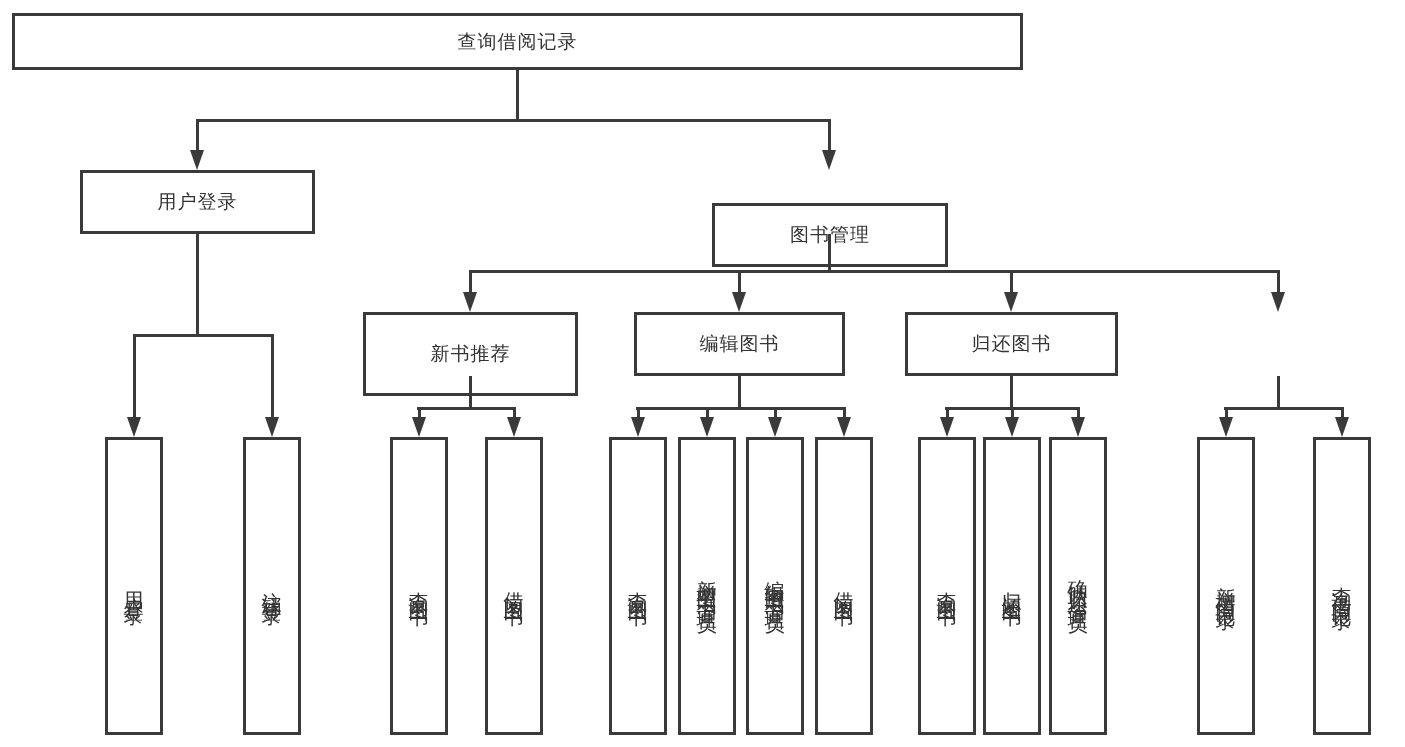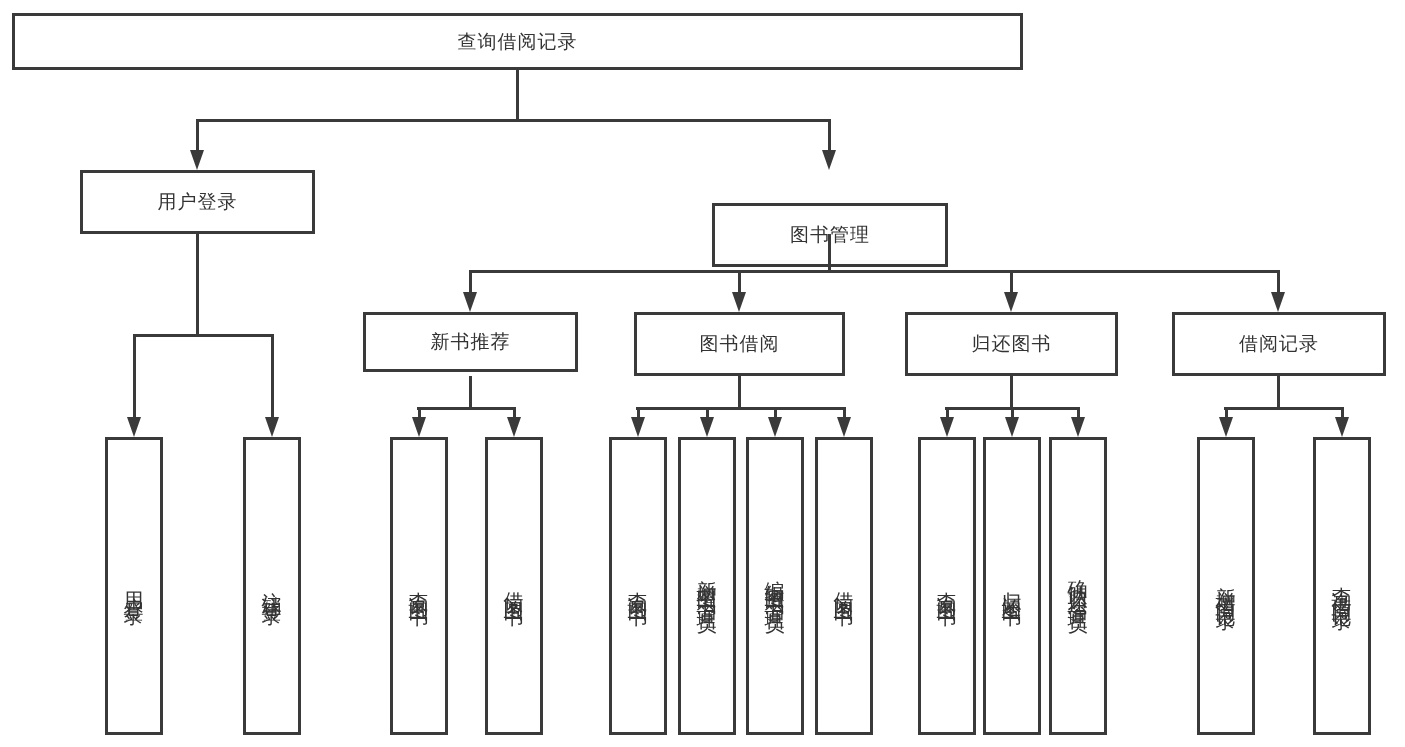--- a/index.html
+++ b/index.html
@@ -67,24 +67,23 @@
   <div class="hl" style="left:469px;top:270px;width:811px;"></div>
   <div class="vl" style="left:469px;top:270px;height:23px;"></div>
   <div class="vl" style="left:738px;top:270px;height:23px;"></div>
   <div class="vl" style="left:1010px;top:270px;height:23px;"></div>
   <div class="vl" style="left:1277px;top:270px;height:23px;"></div>
   <div class="arr" style="left:463px;top:292px;"></div>
   <div class="arr" style="left:732px;top:292px;"></div>
   <div class="arr" style="left:1004px;top:292px;"></div>
   <div class="arr" style="left:1271px;top:292px;"></div>
 
-  <div class="node" style="left:363px;top:312px;width:215px;height:60px;">新书推荐</div>
-  <div class="node" style="left:634px;top:312px;width:211px;height:64px;">图书借阅</div>
+  <div class="node" style="left:363px;top:312px;width:215px;height:84px;">新书推荐</div>
+  <div class="node" style="left:634px;top:312px;width:211px;height:64px;">编辑图书</div>
   <div class="node" style="left:905px;top:312px;width:213px;height:64px;">归还图书</div>
-  <div class="node" style="left:1172px;top:312px;width:214px;height:64px;">借阅记录</div>
 
   <div class="vl" style="left:469px;top:376px;height:31px;"></div>
   <div class="vl" style="left:738px;top:376px;height:31px;"></div>
   <div class="vl" style="left:1010px;top:376px;height:31px;"></div>
   <div class="vl" style="left:1277px;top:376px;height:31px;"></div>
 
   <div class="hl" style="left:417px;top:407px;width:99px;"></div>
   <div class="hl" style="left:636px;top:407px;width:209px;"></div>
   <div class="hl" style="left:945px;top:407px;width:134px;"></div>
   <div class="hl" style="left:1224px;top:407px;width:119px;"></div>

